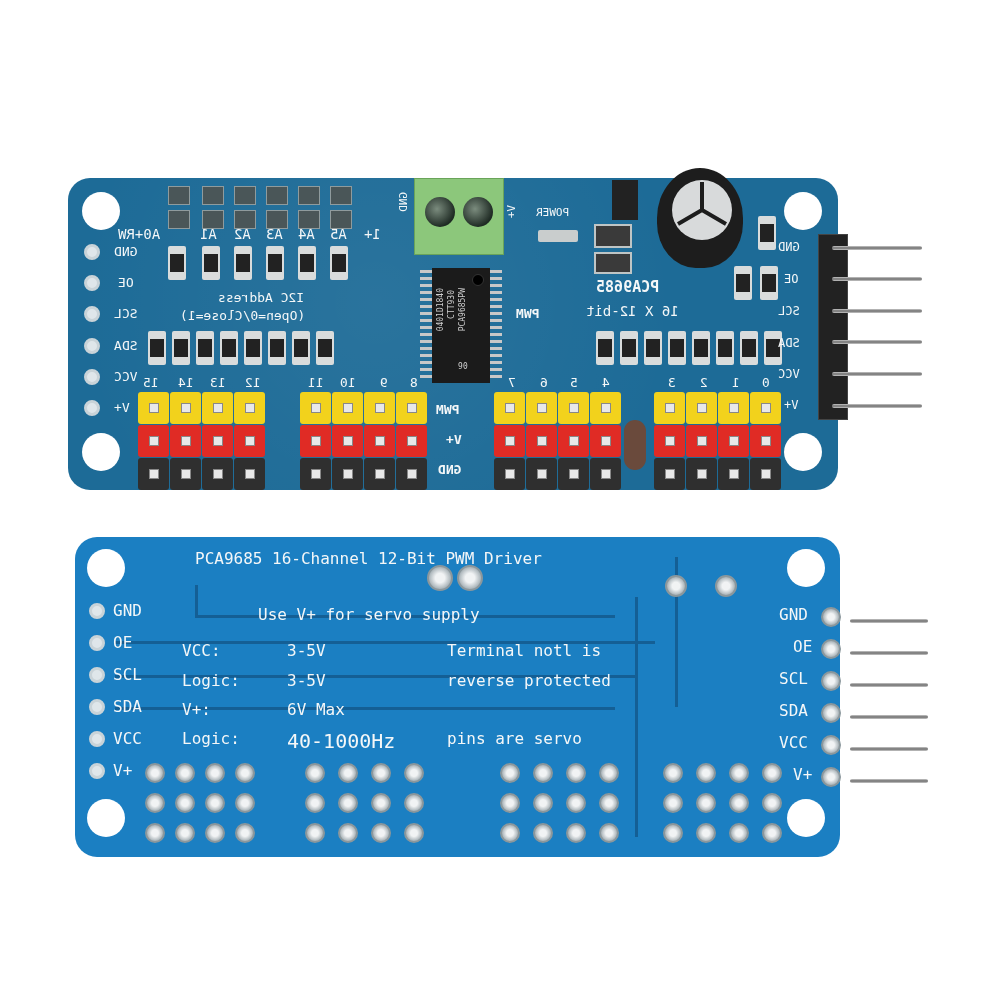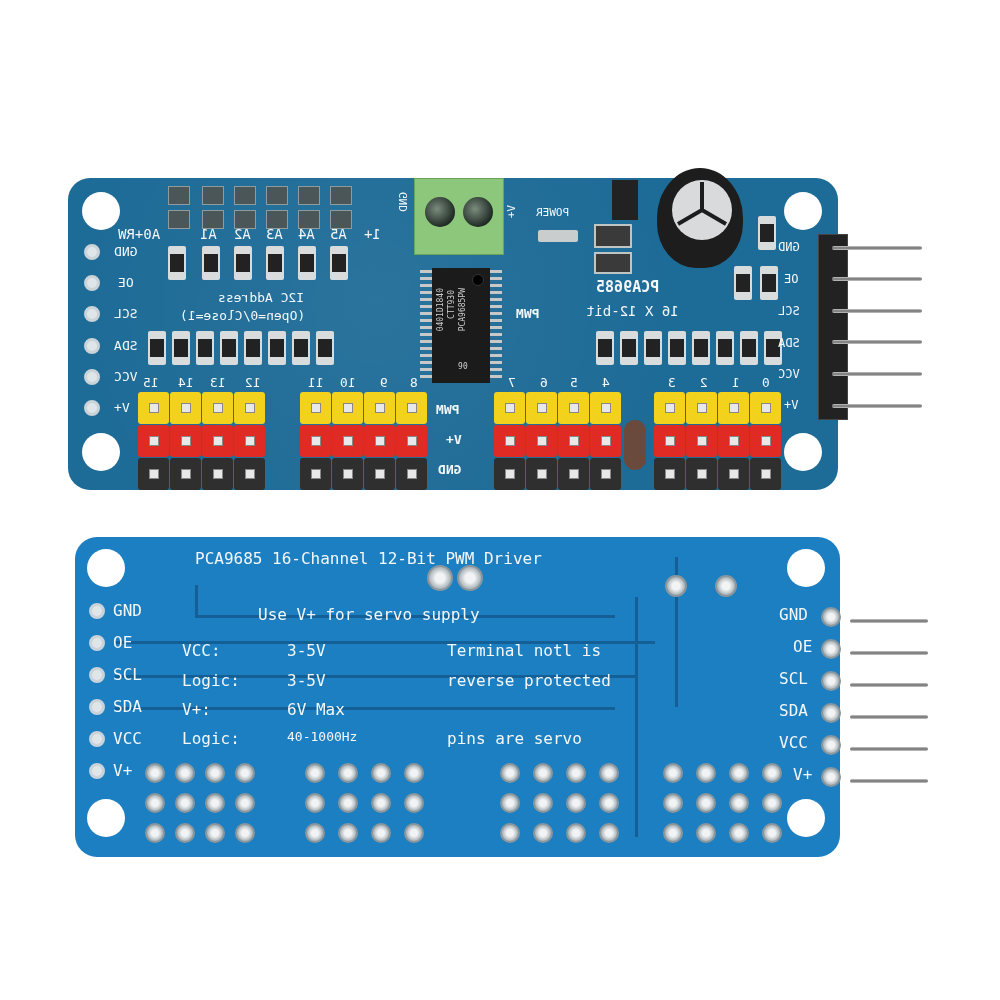--- a/index.html
+++ b/index.html
@@ -364,21 +364,21 @@
   <span class="silk" style="left:120px;top:12px;font-size:16px">PCA9685 16-Channel 12-Bit PWM Driver</span>
   <span class="silk" style="left:183px;top:68px;font-size:16px">Use V+ for servo supply</span>
 
   <span class="silk" style="left:107px;top:104px;font-size:16px">VCC:</span>
   <span class="silk" style="left:212px;top:104px;font-size:16px">3-5V</span>
   <span class="silk" style="left:107px;top:134px;font-size:16px">Logic:</span>
   <span class="silk" style="left:212px;top:134px;font-size:16px">3-5V</span>
   <span class="silk" style="left:107px;top:163px;font-size:16px">V+:</span>
   <span class="silk" style="left:212px;top:163px;font-size:16px">6V Max</span>
   <span class="silk" style="left:107px;top:192px;font-size:16px">Logic:</span>
-  <span class="silk" style="left:212px;top:192px;font-size:13px">40-1000Hz</span>
+  <span class="silk" style="left:212px;top:192px;font-size:20px">40-1000Hz</span>
 
   <span class="silk" style="left:372px;top:104px;font-size:16px">Terminal notl is</span>
   <span class="silk" style="left:372px;top:134px;font-size:16px">reverse protected</span>
   <span class="silk" style="left:372px;top:192px;font-size:16px">pins are servo</span>
 
   <span class="silk" style="left:704px;top:68px;font-size:16px">GND</span>
   <span class="silk" style="left:718px;top:100px;font-size:16px">OE</span>
   <span class="silk" style="left:704px;top:132px;font-size:16px">SCL</span>
   <span class="silk" style="left:704px;top:164px;font-size:16px">SDA</span>
   <span class="silk" style="left:704px;top:196px;font-size:16px">VCC</span>

